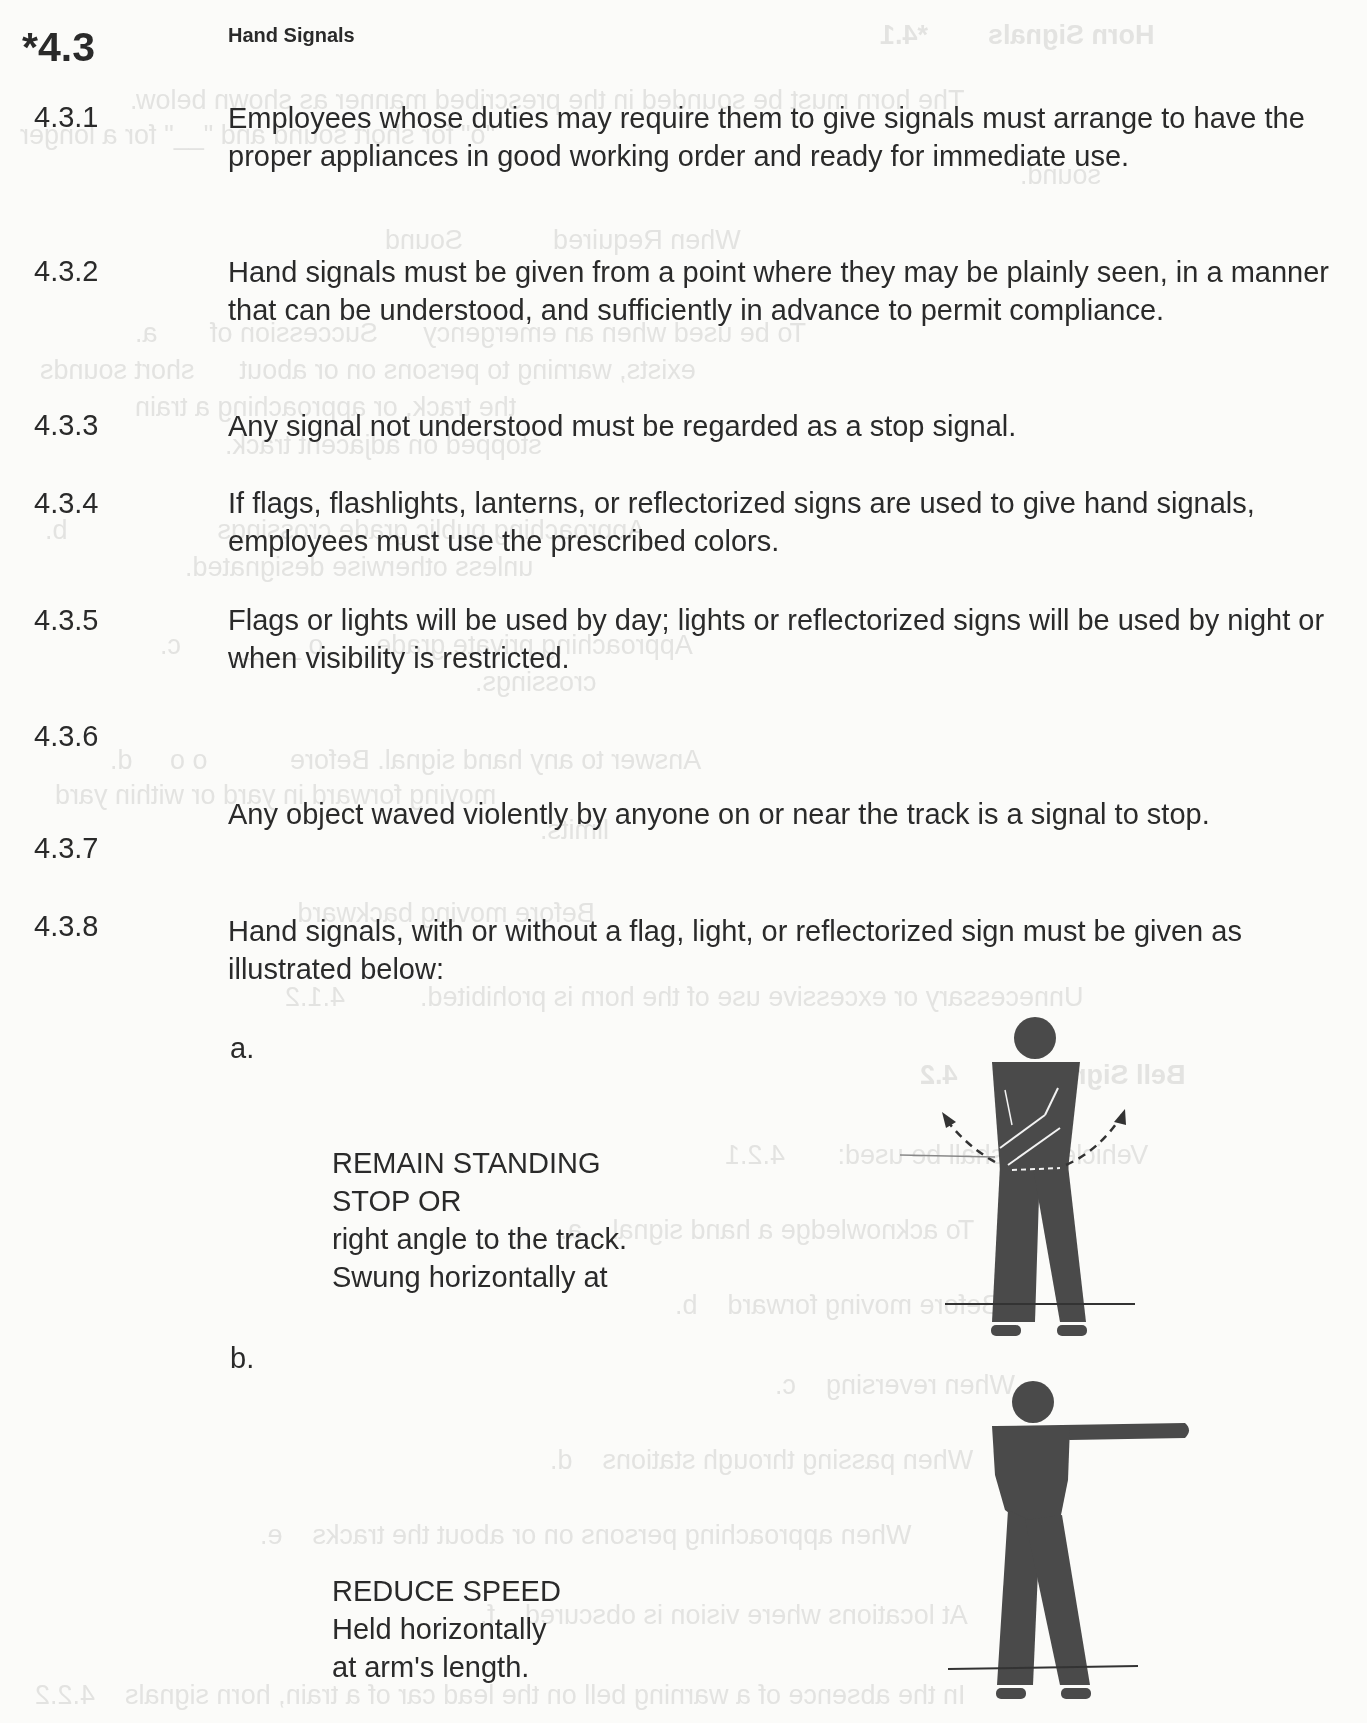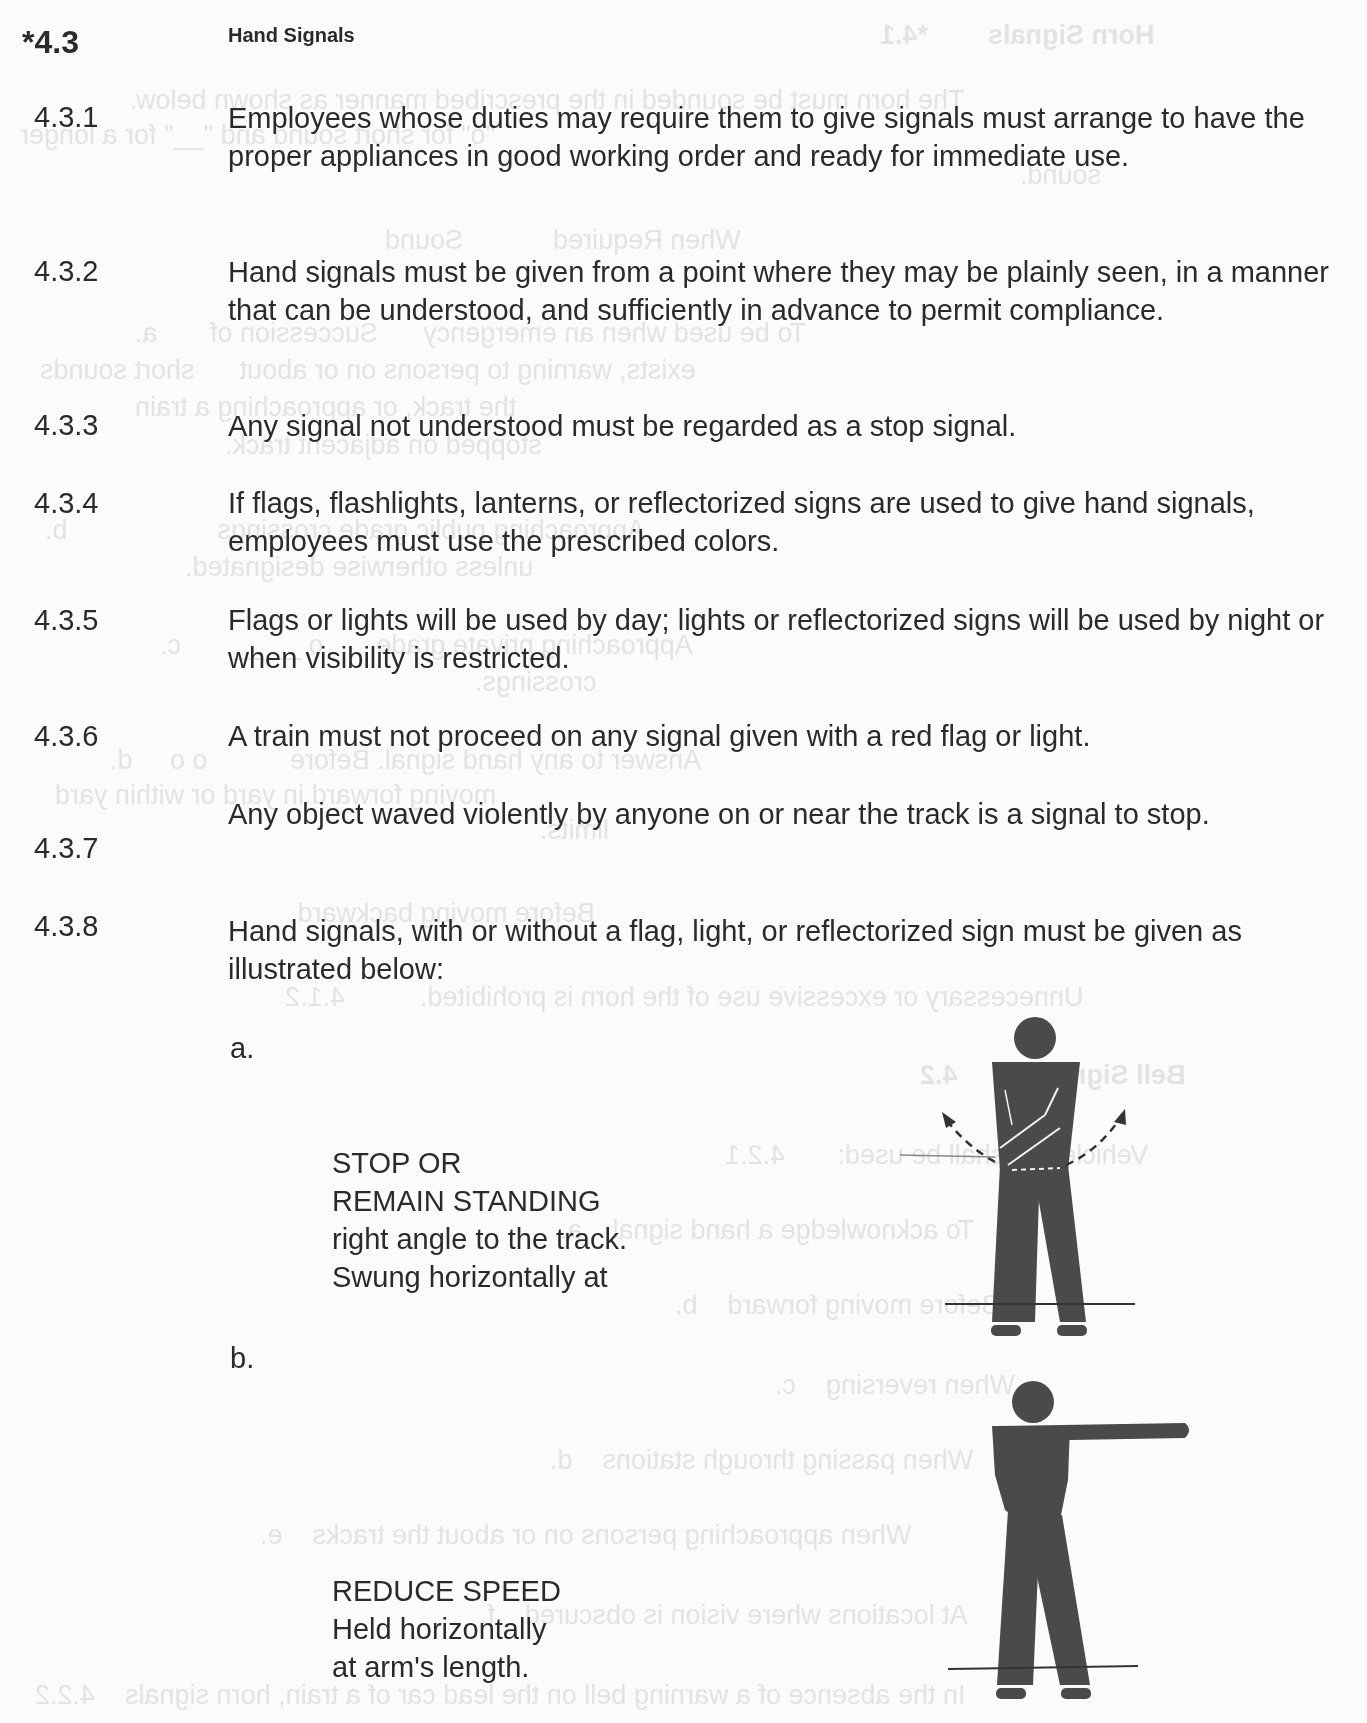--- a/index.html
+++ b/index.html
@@ -15,21 +15,21 @@
   .ghost {
     position: absolute;
     color: #e3e3e1;
     font-size: 27px;
     transform: scaleX(-1);
     white-space: nowrap;
     pointer-events: none;
   }
   .sec-num {
     position: absolute; left: 22px; top: 24px;
-    font-size: 32px; font-weight: bold;
+    font-size: 41px; font-weight: bold;
   }
   .sec-title {
     position: absolute; left: 228px; top: 24px;
     font-size: 20px; font-weight: bold;
   }
   .rule-num {
     position: absolute; left: 34px;
     font-size: 29px;
   }
   .rule-text {
@@ -86,32 +86,31 @@
   <div class="rule-num" style="top:409px;">4.3.3</div>
   <div class="rule-text" style="top:407px;">Any signal not understood must be regarded as a stop signal.</div>
 
   <div class="rule-num" style="top:487px;">4.3.4</div>
   <div class="rule-text" style="top:484px;">If flags, flashlights, lanterns, or reflectorized signs are used to give hand signals, employees must use the prescribed colors.</div>
 
   <div class="rule-num" style="top:604px;">4.3.5</div>
   <div class="rule-text" style="top:601px;">Flags or lights will be used by day; lights or reflectorized signs will be used by night or when visibility is restricted.</div>
 
   <div class="rule-num" style="top:720px;text-align:right;">4.3.6</div>
-  <div class="rule-text" style="top:717px;">A train must not proceed on any signal given with a red flag or light.</div>
 
   <div class="rule-num" style="top:832px;">4.3.7</div>
   <div class="rule-text" style="top:795px;">Any object waved violently by anyone on or near the track is a signal to stop.</div>
 
   <div class="rule-num" style="top:910px;">4.3.8</div>
   <div class="rule-text" style="top:912px;">Hand signals, with or without a flag, light, or reflectorized sign must be given as illustrated below:</div>
 
   <div class="item-letter" style="top:1032px;">a.</div>
   <div class="caption" style="top:1144px;">
+    <div>REMAIN STANDING</div>
     <div>STOP OR</div>
-    <div>REMAIN STANDING</div>
     <div>right angle to the track.</div>
     <div>Swung horizontally at</div>
   </div>
 
   <svg class="figure" style="left:900px; top:1000px;" width="300" height="360" viewBox="0 0 300 360">
 
     <circle cx="135" cy="38" r="21" fill="#4a4a4a"></circle>
 
     <polygon points="92,62 180,62 168,170 100,170" fill="#4a4a4a"></polygon>
 

